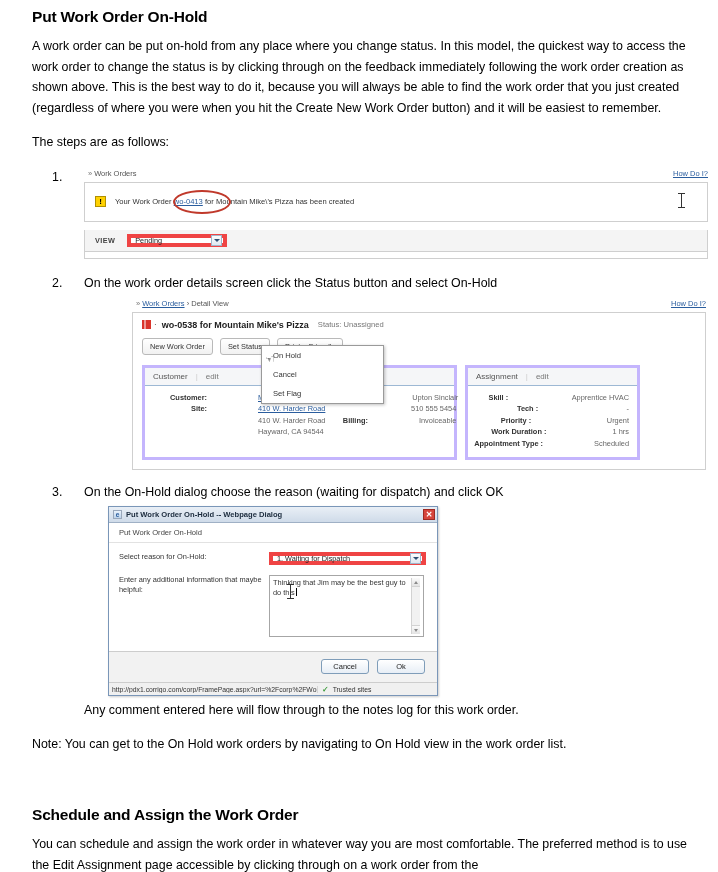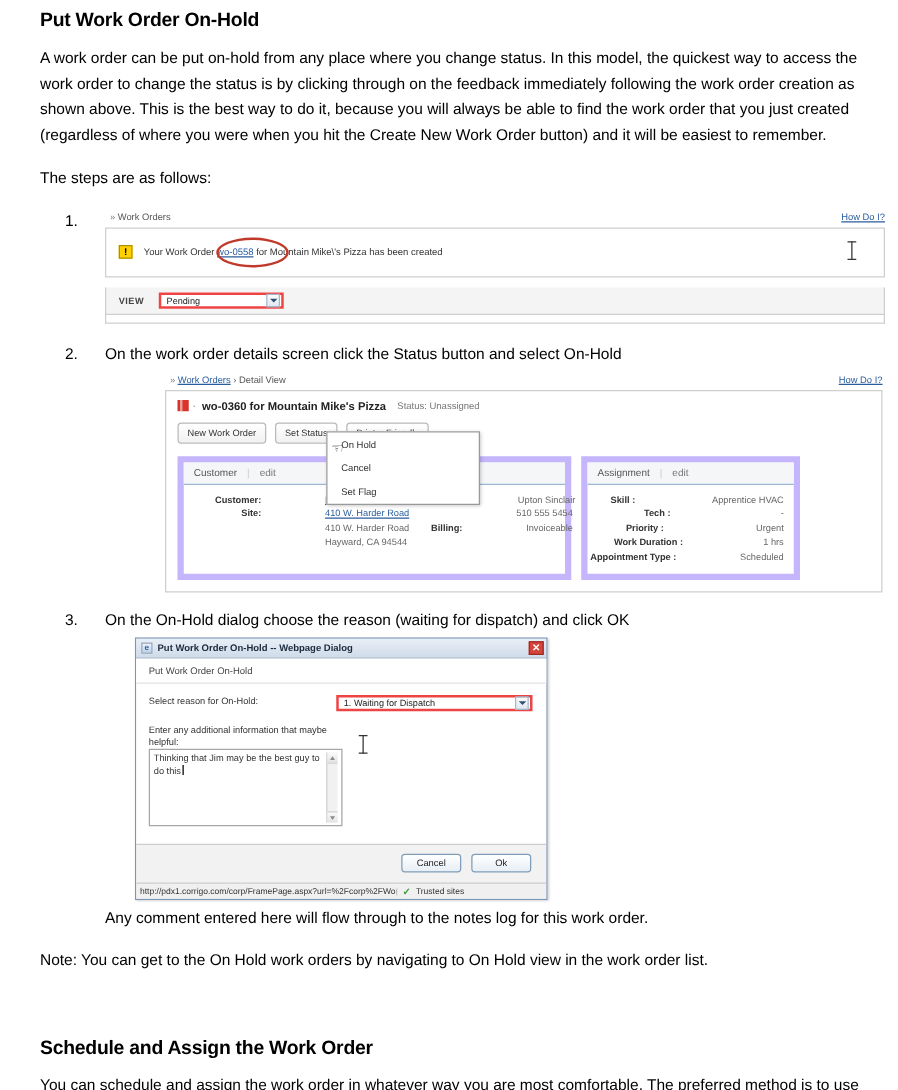--- a/index.html
+++ b/index.html
@@ -97,21 +97,21 @@
     border-top: none;
     background: #f4f4f4;
     height: 22px;
     display: flex; align-items: center;
     padding-left: 10px;
     margin-top: 8px;
   }
   .s1-viewbar .lbl { font-size:7.3px; color:#444; font-weight:bold; letter-spacing:.4px; margin-right:12px;}
   .selbox {
     display:inline-flex; align-items:center;
-    border:2px solid #ef4444; background:#fff;
+    border:4px solid #ef4444; background:#fff;
     height:13px; font-size:7.3px; color:#222;
     padding-left:4px; position:relative;gap:16px;
   }
   .selbox .val { flex:1 1 auto; white-space:nowrap; }
   .selbox .arrow {
     width:11px; height:11px; margin:0 1px 0 4px;
     background: linear-gradient(#fcfcfc,#dfe8f1);
     border:1px solid #9fb6cc;
     display:flex; align-items:center; justify-content:center;
   }
@@ -160,21 +160,21 @@
   .menu-item {
     font-size:7.6px; color:#333;
     padding: 5px 10px 5px 11px;
     white-space:nowrap;
   }
   .cursor-hand {
     position:absolute; width:11px; height:13px; z-index:6;
     font-size:11px; line-height:11px; color:#222;
   }
   .cols { display:flex; gap:8px; }
-  .col { border:5px solid #c4b5fd; background:#fff; }
+  .col { border:3px solid #c4b5fd; background:#fff; }
   .col-head {
     background:#f5f6f8; border-bottom:1px solid #9db8d4;
     display:flex; align-items:center; gap:8px;
     padding: 4px 8px; font-size:8px; color:#555;
   }
   .col-head .sep { color:#ccc; }
   .col-head .edit { color:#777; }
   .col-body { padding: 6px 8px 8px 8px; }
   .kv { display:flex; font-size:7.4px; line-height:11.5px;gap:47px; }
   .kv .k { font-weight:bold; color:#333; text-align:right; white-space:nowrap;}
@@ -209,21 +209,21 @@
     width:12px;height:11px;background:#d6453c;border:1px solid #9e2a23;
     color:#fff;font-size:8px;line-height:10px;text-align:center;font-weight:bold;
   }
   .dlg-body { background:#fff; padding: 0; border-bottom:1px solid #cdcdcd;}
   .dlg-sub {
     padding:5px 10px; font-size:7.6px; color:#444;
     border-bottom:1px solid #e2e2e2; background:#fff;
   }
   .dlg-row { display:flex; padding: 9px 10px 0 10px; }
   .dlg-row .lab { width: 150px; font-size:7.4px; color:#333; line-height:10px;}
-  .dlg-row2 { display:flex; padding: 10px 10px 14px 10px; flex-direction: column; }
+  .dlg-row2 { display:flex; padding: 10px 10px 14px 10px; }
   .ta {
     width: 155px; height: 62px;
     border:1px solid #a6a6a6; background:#fff;
     font-size:7.4px; color:#333;
     padding: 2px 3px; line-height:10px;
     position:relative;
     display:flex;
   }
   .ta .txt { flex:1 1 auto; }
   .ta .sb {
@@ -283,21 +283,21 @@
 
       <div class="shot">
         <div class="app-frame s1-wrap">
           <div class="breadcrumb">
             <span class="chev">»</span><span>Work Orders</span>
             <a class="howdoi" href="#">How Do I?</a>
           </div>
 
           <div class="s1-msgbox">
             <div class="warn-icon">!</div>
-            <div class="msg-text"><span>Your Work Order </span><a class="wolink" href="#">wo-0558</a><span> for Mountain Mike\'s Pizza has been created</span></div>
+            <div class="msg-text"><span>Your Work Order </span><a class="wolink" href="#">wo-0413</a><span> for Mountain Mike\'s Pizza has been created</span></div>
             <div class="ellipse" style="left:88px;top:7px;width:58px;height:24px;"></div>
           </div>
 
           <div class="s1-viewbar">
             <span class="lbl">VIEW</span>
             <span class="selbox" style="width:100px;">
               <span class="val">Pending</span>
               <span class="arrow"></span>
             </span>
           </div>
@@ -320,21 +320,21 @@
             <span class="chev">»</span><a href="#">Work Orders</a>
             <span>›</span>
             <span>Detail View</span>
             <a class="howdoi" href="#">How Do I?</a>
           </div>
 
           <div class="s2-panel">
             <div class="wo-title-row">
               <span class="wo-flag"></span>
               <span class="wo-dot">·</span>
-              <span class="wo-title">wo-0360 for Mountain Mike's Pizza</span>
+              <span class="wo-title">wo-0538 for Mountain Mike's Pizza</span>
               <span class="wo-status">Status: Unassigned</span>
             </div>
 
             <div class="btn-row">
               <span class="btn">New Work Order</span>
               <span class="btn">Set Status</span>
               <span class="btn">Printer Friendly</span>
 
               <div class="menu" style="left:119px;top:7px;width:123px;">
                 <div class="menu-item">On Hold</div>

